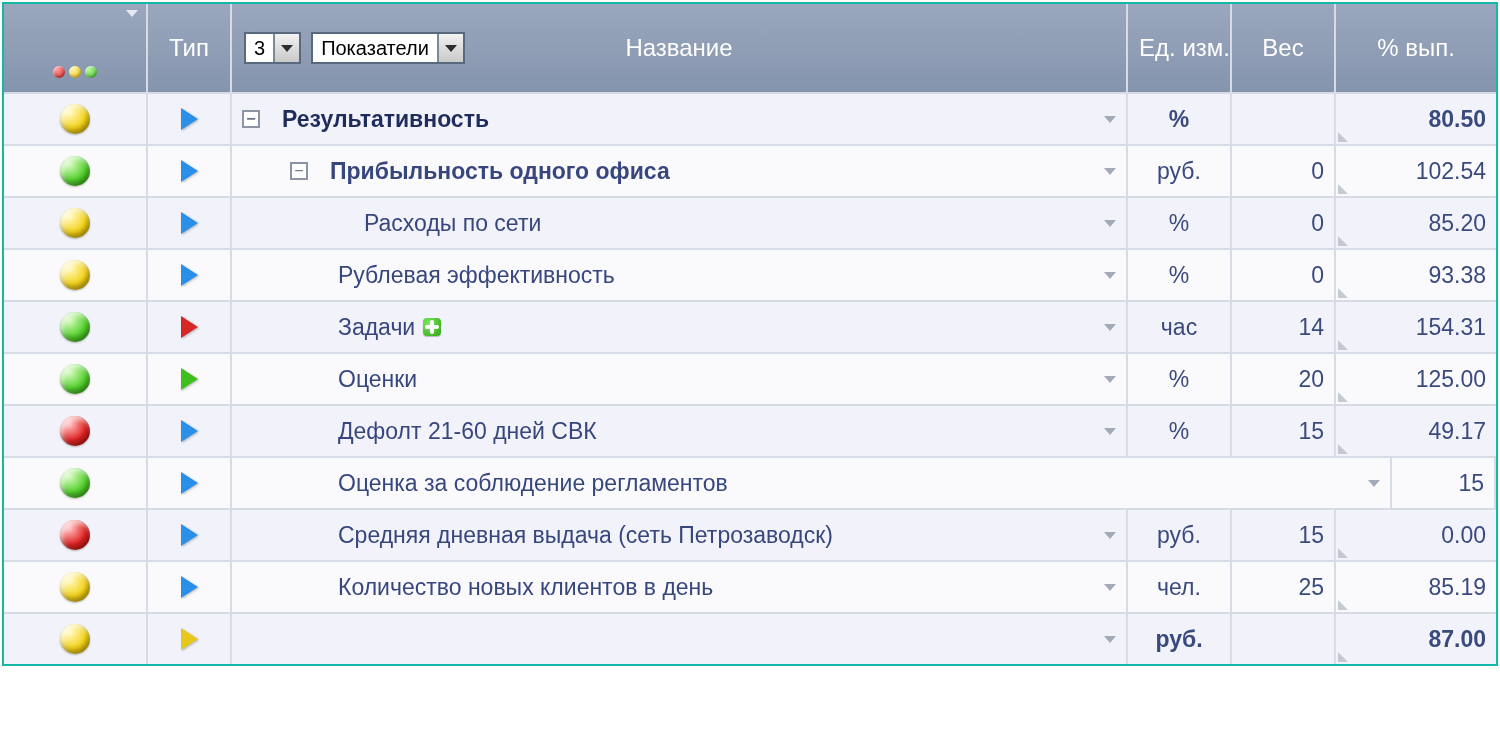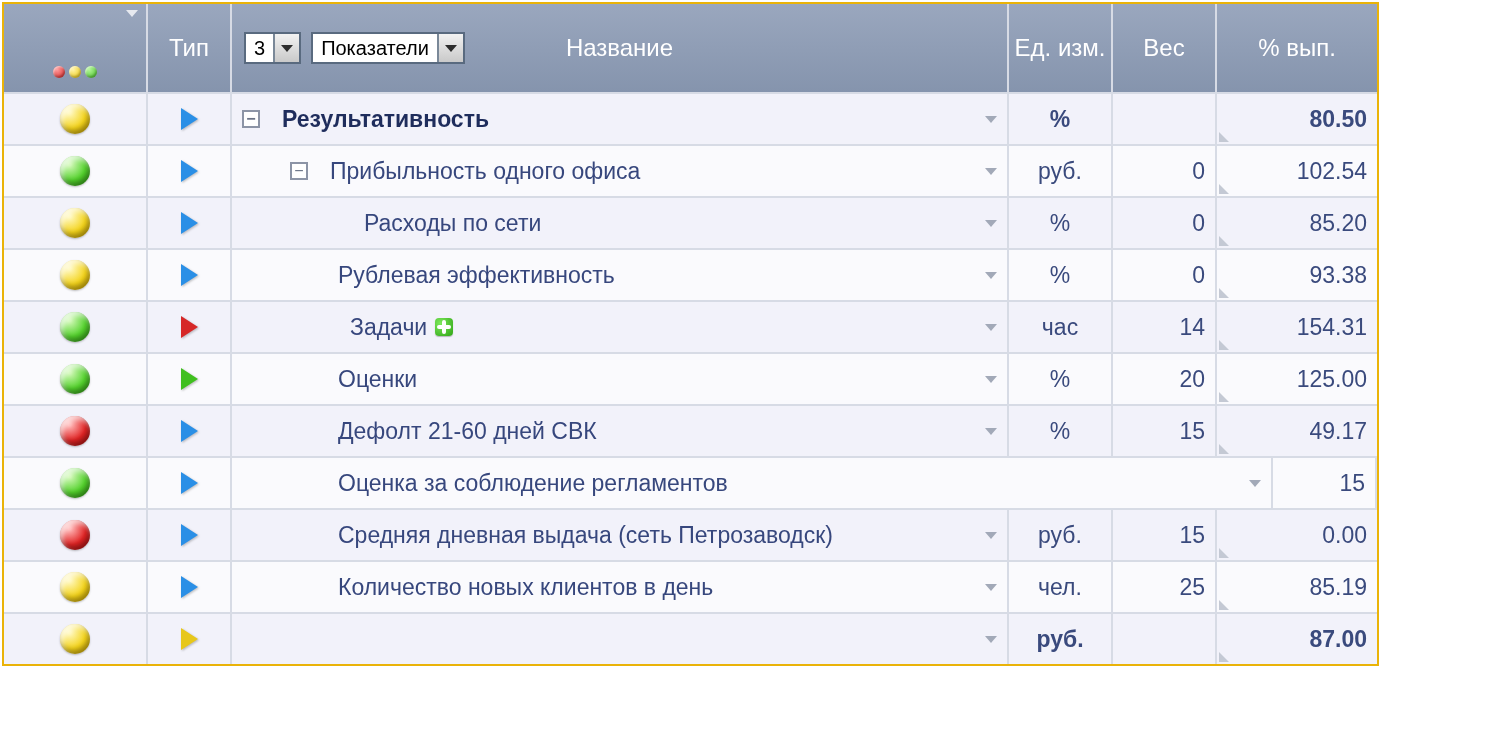--- a/index.html
+++ b/index.html
@@ -4,22 +4,22 @@
 <style>
   * { box-sizing: border-box; margin: 0; padding: 0; }
   body {
     background: #fff;
     font-family: Arial, Helvetica, sans-serif;
     font-size: 23px;
     color: #2b3a6b;
     padding: 2px;
   }
   .table {
-    width: 1377px;
-    border: 2px solid #eab308;
+    width: 1496px;
+    border: 2px solid #14b8a6;
     border-collapse: collapse;
   }
   .hdr {
     display: flex;
     height: 88px;
     background: linear-gradient(#9aa7be, #8594ad);
     color: #fff;
     font-size: 24px;
   }
   .hdr .cell {
@@ -211,21 +211,21 @@
           <span class="label">3</span>
           <span class="btn"></span>
         </div>
         <div class="fake-select">
           <span class="label">Показатели</span>
           <span class="btn"></span>
         </div>
       </div>
       <span class="name-title">Название</span>
     </div>
-    <div class="cell col-unit" style="text-align:center;">
+    <div class="cell col-unit" style="text-align:center;justify-content:flex-end;">
       <span>Ед. изм.</span>
     </div>
     <div class="cell col-weight">
       <span>Вес</span>
     </div>
     <div class="cell col-pct">
       <span>% вып.</span>
     </div>
   </div>
 
@@ -258,21 +258,21 @@
       <div class="row alt">
         <div class="cell col-status center">
           <span class="orb green"></span>
         </div>
         <div class="cell col-type center">
           <span class="tri blue"></span>
         </div>
         <div class="cell col-name">
           <div class="name-inner indent1">
             <span class="exp-box">−</span>
-            <span style="max-width: 520px;">Прибыльность одного офиса</span>
+            <span style="max-width: 520px; font-weight: bold;">Прибыльность одного офиса</span>
             <span class="row-caret"></span>
           </div>
         </div>
         <div class="cell col-unit center unit">
           <span>руб.</span>
         </div>
         <div class="cell col-weight right weight">
           <span>0</span>
         </div>
         <div class="cell col-pct right pct pct-cell">
@@ -330,21 +330,21 @@
       </div>
       <div class="row">
         <div class="cell col-status center">
           <span class="orb green"></span>
         </div>
         <div class="cell col-type center">
           <span class="tri red"></span>
         </div>
         <div class="cell col-name">
           <div class="name-inner indent2">
-            <span style="max-width: 520px; margin-left: 12px;">Задачи</span>
+            <span style="max-width: 520px;">Задачи</span>
             <span class="plus"></span>
             <span class="row-caret"></span>
           </div>
         </div>
         <div class="cell col-unit center unit">
           <span>час</span>
         </div>
         <div class="cell col-weight right weight">
           <span>14</span>
         </div>

